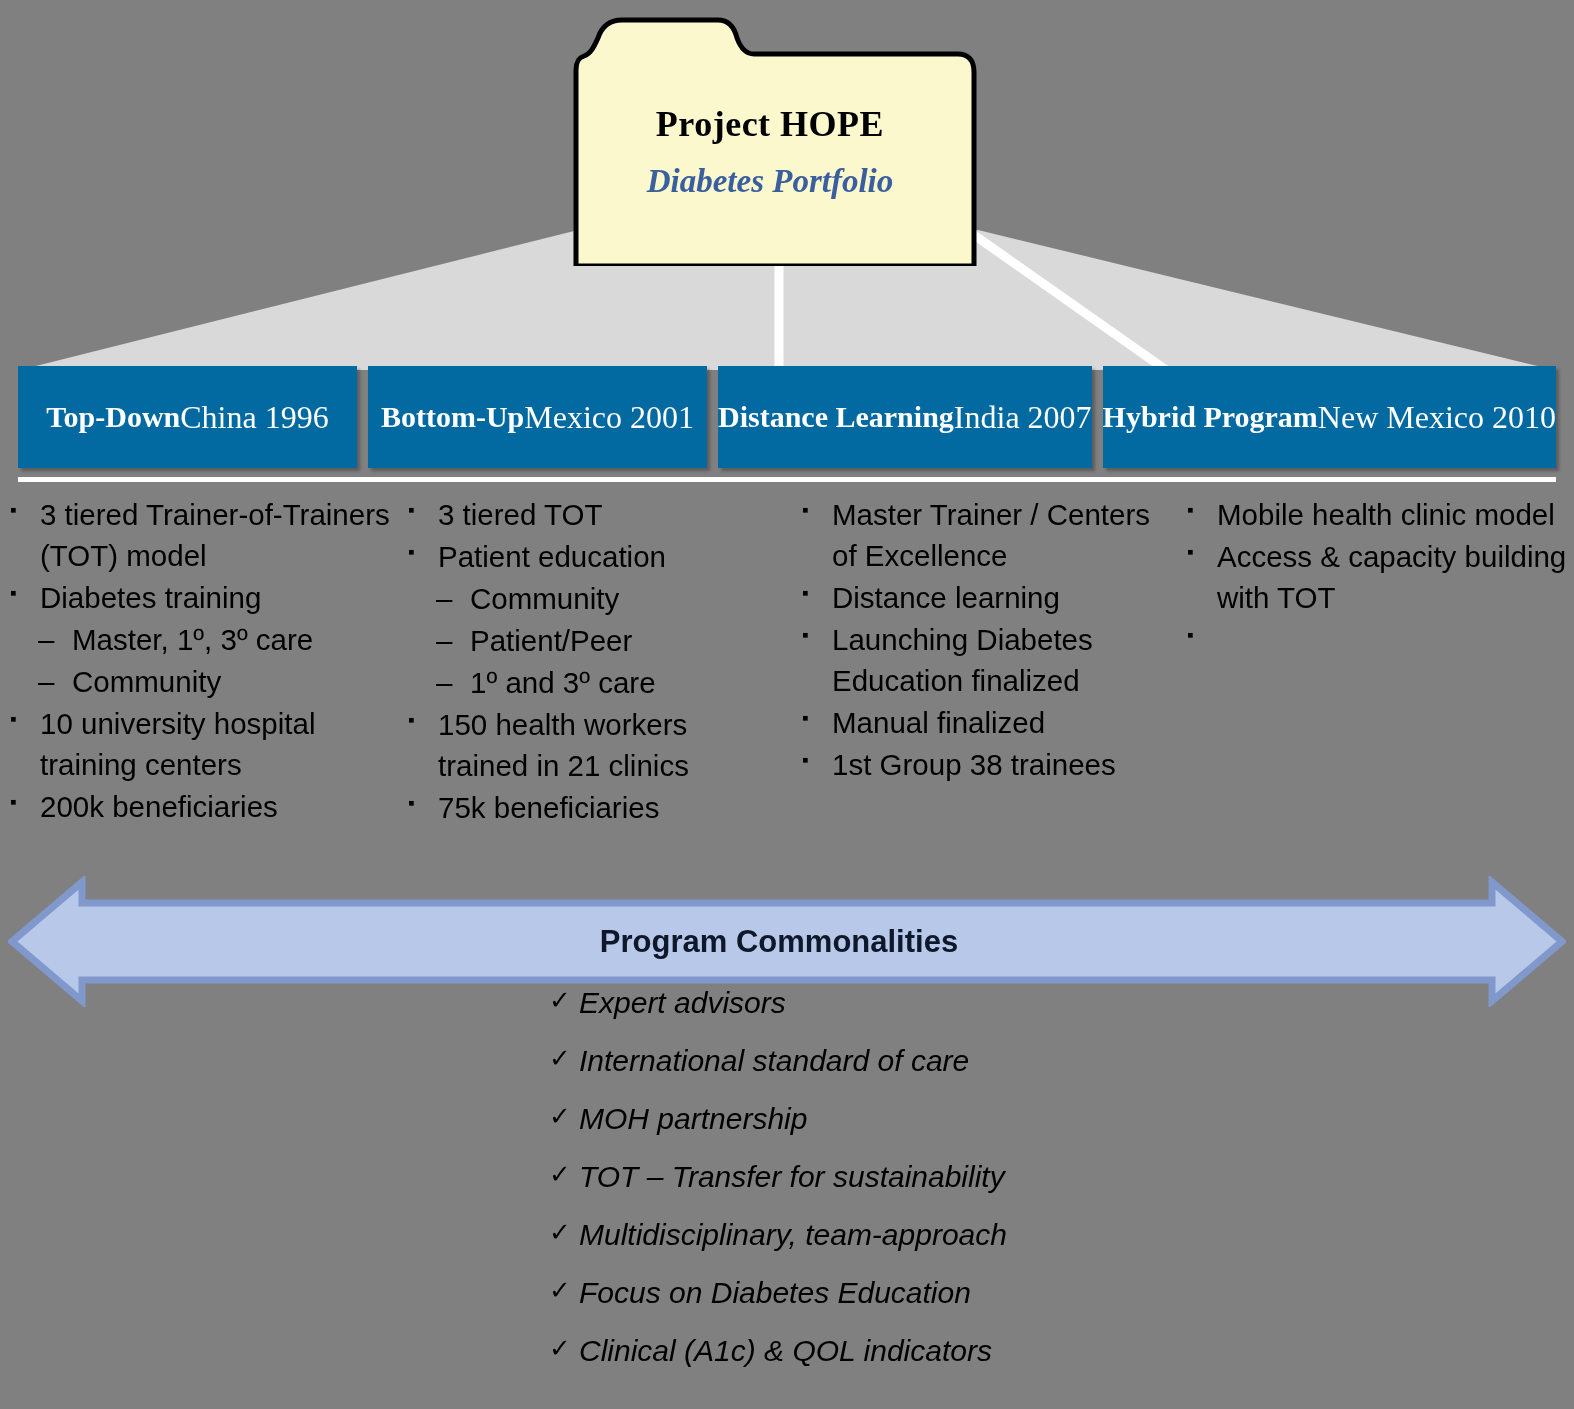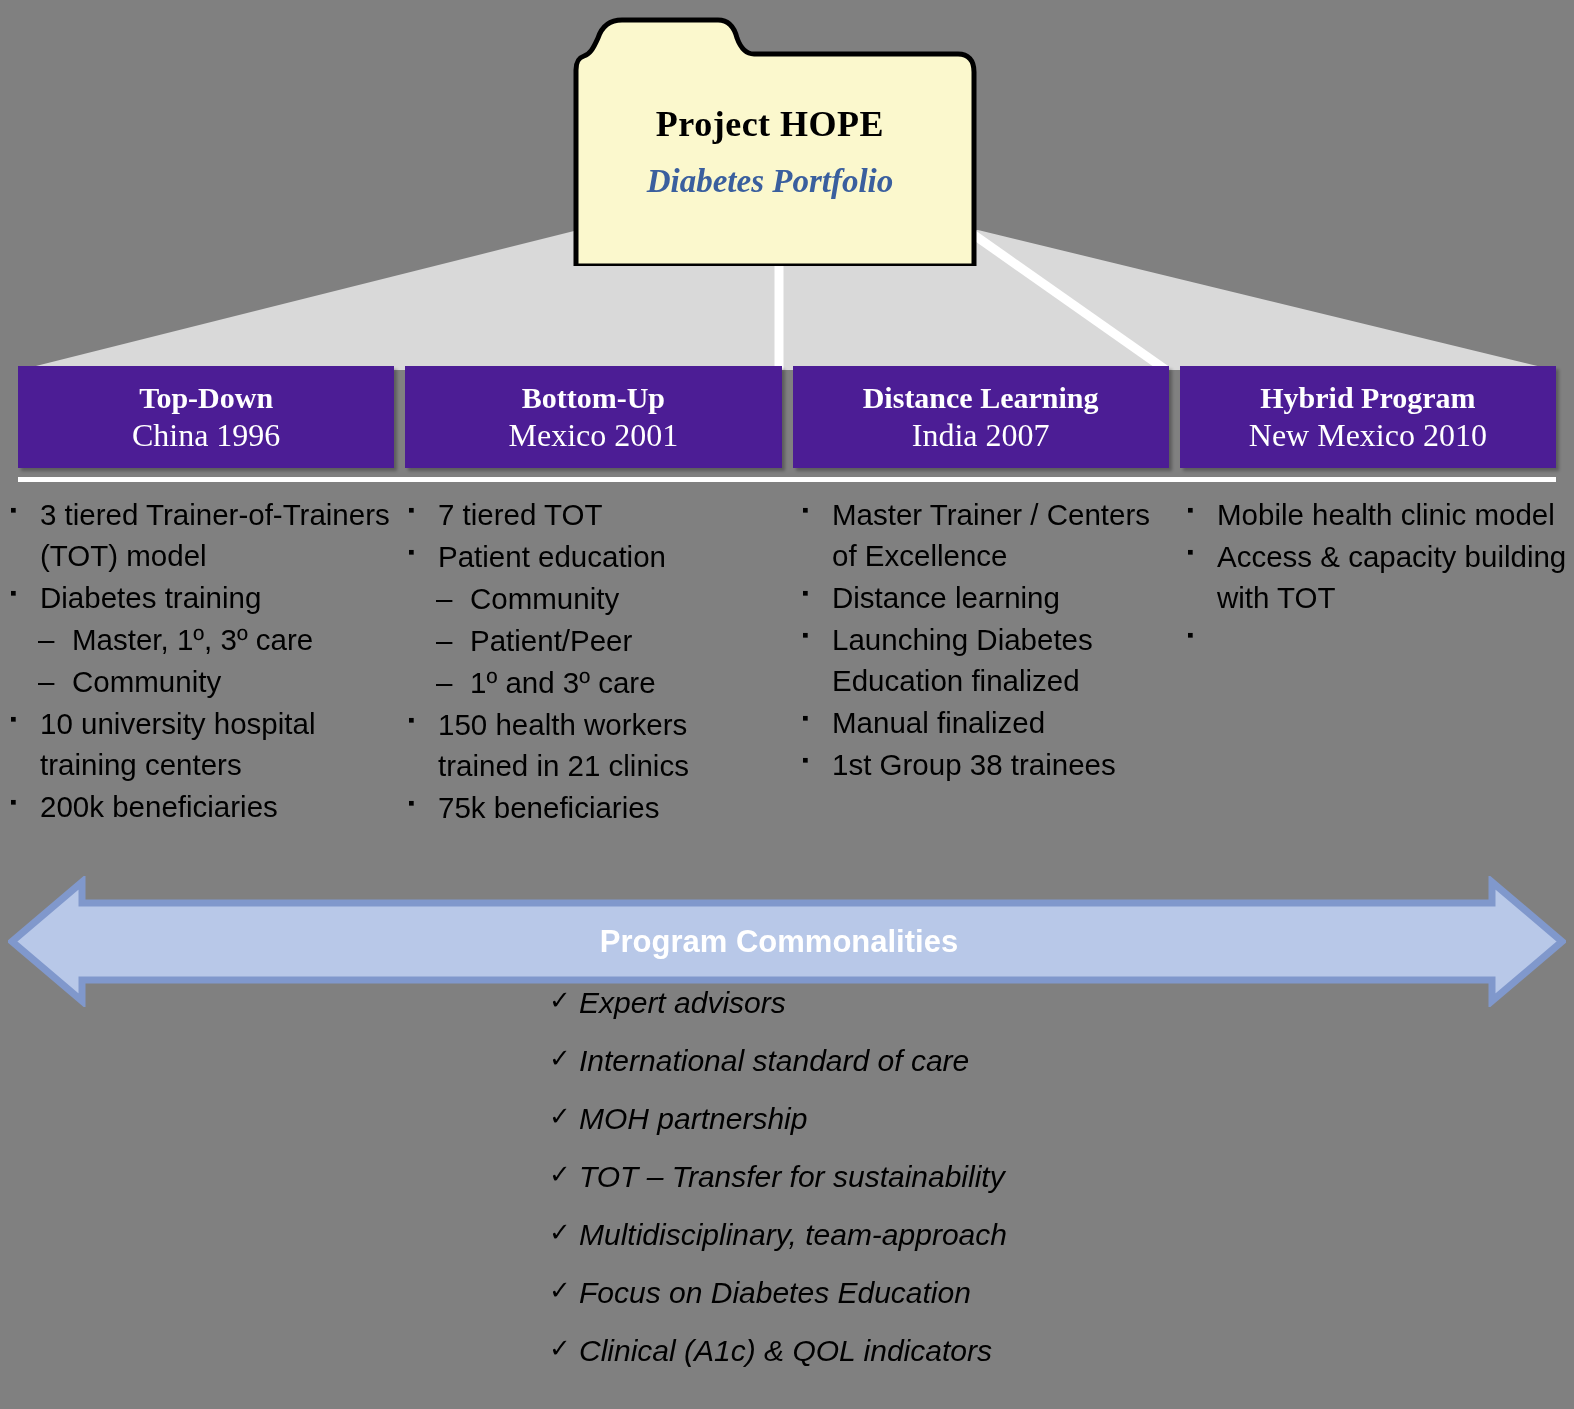--- a/index.html
+++ b/index.html
@@ -66,24 +66,24 @@
     position: absolute;
     left: 18px;
     top: 366px;
     width: 1538px;
     height: 102px;
     display: flex;
     gap: 11px;
   }
   .col-header {
     flex: 1 1 0;
-    background: #4c1d95;
+    background: #0369a1;
     color: #ffffff;
     display: flex;
-    flex-direction: column;
+    flex-direction: row;
     align-items: center;
     justify-content: center;
     box-shadow: 3px 3px 3px rgba(0,0,0,0.28);
   }
   .ch-title {
     font-family: "Liberation Serif", serif;
     font-weight: bold;
     font-size: 30px;
     line-height: 1.18;
     white-space: nowrap;
@@ -163,21 +163,21 @@
     height: 131px;
     display: flex;
     align-items: center;
     justify-content: center;
     left: 8px;
   }
   .arrow-label span {
     font-family: "Liberation Sans", sans-serif;
     font-weight: bold;
     font-size: 31px;
-    color: #ffffff;
+    color: #0f172a;
     transform: translateX(-8px);
   }
   
   .checks {
     position: absolute;
     left: 549px;
     top: 988px;
     width: 700px;
   }
   .checks .citem {
@@ -253,21 +253,21 @@
           <li class="lvl1"><span class="mk">▪</span><span>3 tiered Trainer-of-Trainers (TOT) model</span></li>
           <li class="lvl1"><span class="mk">▪</span><span>Diabetes training</span></li>
           <li class="lvl2"><span class="mk">–</span><span>Master, 1º, 3º care</span></li>
           <li class="lvl2"><span class="mk">–</span><span>Community</span></li>
           <li class="lvl1"><span class="mk">▪</span><span>10 university hospital training centers</span></li>
           <li class="lvl1"><span class="mk">▪</span><span>200k beneficiaries</span></li>
         </ul>
     </div>
     <div class="col col-2">
       <ul class="blist">
-          <li class="lvl1"><span class="mk">▪</span><span>7 tiered TOT</span></li>
+          <li class="lvl1"><span class="mk">▪</span><span>3 tiered TOT</span></li>
           <li class="lvl1"><span class="mk">▪</span><span>Patient education</span></li>
           <li class="lvl2"><span class="mk">–</span><span>Community</span></li>
           <li class="lvl2"><span class="mk">–</span><span>Patient/Peer</span></li>
           <li class="lvl2"><span class="mk">–</span><span>1º and 3º care</span></li>
           <li class="lvl1"><span class="mk">▪</span><span>150 health workers trained in 21 clinics</span></li>
           <li class="lvl1"><span class="mk">▪</span><span>75k beneficiaries</span></li>
         </ul>
     </div>
     <div class="col col-3">
       <ul class="blist">

